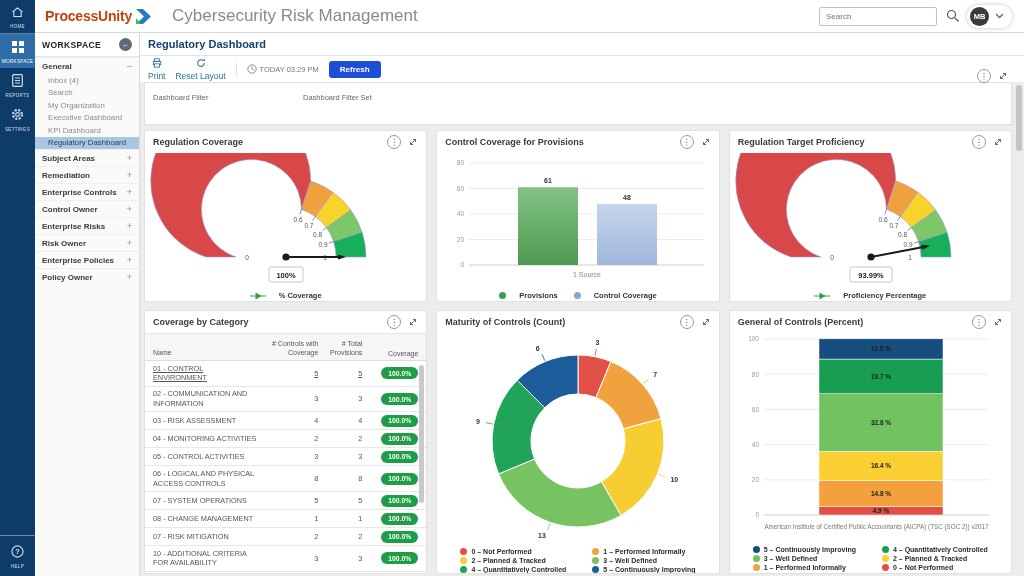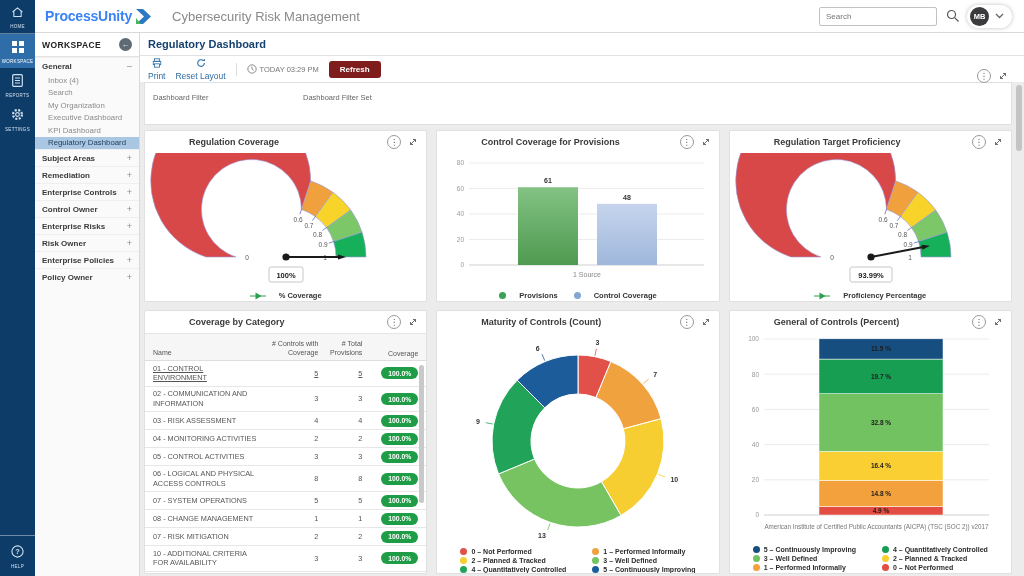--- a/index.html
+++ b/index.html
@@ -10,22 +10,22 @@
   .rail{position:absolute;left:0;top:0;width:35px;height:576px;background:#0e3c68;z-index:6;}
   .rail-item{height:34px;display:flex;flex-direction:column;align-items:center;justify-content:center;gap:2px;color:#cfe0ef;cursor:pointer;}
   .rail-item .rlbl{font-size:4.5px;letter-spacing:.3px;}
   .rail-item.first{border-bottom:1px solid rgba(255,255,255,.35);}
   .rail-item.active{background:#2f6da8;color:#fff;}
   .rail-bottom{position:absolute;bottom:3px;left:0;right:0;border-top:1px solid rgba(255,255,255,.4);padding-top:3px;}
 
   
   .topbar{position:absolute;left:35px;top:0;width:989px;height:33px;background:#fff;border-bottom:1px solid #d9d9d9;display:flex;align-items:center;z-index:5;}
   .logo{margin-left:10px;display:flex;align-items:center;gap:3px;}
-  .logo-text{font-size:14px;font-weight:bold;color:#3b82f6;letter-spacing:-.2px;}
-  .app-title{margin-left:20px;font-size:13px;color:#8a8a8a;}
+  .logo-text{font-size:14px;font-weight:bold;color:#c2410c;letter-spacing:-.2px;}
+  .app-title{margin-left:20px;font-size:17px;color:#8a8a8a;}
   .search-wrap{margin-left:auto;display:flex;align-items:center;}
   .search-input{width:118px;height:19px;border:1px solid #c2c2c2;border-radius:2px;font-size:8px;color:#444;padding:0 6px;outline:none;}
   .mag{margin:0 7px 0 9px;display:flex;}
   .avatar-pill{display:flex;align-items:center;background:#fff;border-radius:13px;box-shadow:0 0 4px rgba(0,0,0,.25);padding:2px 3px;margin-right:12px;cursor:pointer;}
   .avatar{width:19px;height:19px;border-radius:50%;background:#3b3b3d;color:#fff;font-size:7.5px;font-weight:bold;display:flex;align-items:center;justify-content:center;}
   .pill-chev{margin:0 5px 0 6px;display:flex;}
 
   
   .sidebar{position:absolute;left:35px;top:33px;width:105px;bottom:0;background:#fafafa;border-right:1px solid #d9d9d9;z-index:4;}
   .sidebar-head{height:24px;display:flex;align-items:center;justify-content:space-between;padding:0 7px;background:#fff;border-bottom:1px solid #e3e3e3;}
@@ -37,21 +37,21 @@
   .nav-child.selected{background:#a9c7e2;color:#22405f;}
 
   
   .main{position:absolute;left:140px;top:33px;right:0;bottom:0;background:#ececec;}
   .page-head{height:23px;background:#fff;border-bottom:1px solid #e2e2e2;display:flex;align-items:center;padding-left:8px;}
   .page-title{font-size:11px;font-weight:bold;color:#14416f;}
   .toolbar{height:26px;background:#fff;display:flex;align-items:center;padding-left:8px;gap:10px;}
   .tb-link{color:#2d6da3;font-size:8.5px;display:flex;align-items:center;gap:3px;cursor:pointer;flex-direction:column;}
   .tb-sep{width:1px;height:13px;background:#ddd;}
   .tb-time{color:#777;font-size:7.5px;display:flex;align-items:center;gap:3px;}
-  .btn-refresh{background:#7f1d1d;color:#fff;font-size:8px;font-weight:bold;padding:4px 11px;border:none;border-radius:3px;cursor:pointer;}
+  .btn-refresh{background:#1d4ed8;color:#fff;font-size:8px;font-weight:bold;padding:4px 11px;border:none;border-radius:3px;cursor:pointer;}
   .filter-icons{position:absolute;top:36px;right:16px;display:flex;gap:7px;align-items:center;z-index:3;}
   .content{position:absolute;top:49px;left:0;right:0;bottom:0;padding:0 12px 0 4px;border-radius:28px;}
 
   .kebab{width:14px;height:14px;border:1px solid #999;border-radius:50%;font-size:8.5px;line-height:12px;color:#555;text-align:center;cursor:pointer;}
   .expand{display:flex;cursor:pointer;}
 
   
   .filter-card{position:relative;height:43px;background:#fff;border:1px solid #e0e0e0;margin-bottom:5px;}
   .filter-labels{display:flex;padding-top:10px;height:24px;}
   .flabel{font-size:7.5px;color:#666;}
@@ -59,21 +59,21 @@
   .fl-2{position:absolute;left:158px;}
   .filter-row{position:absolute;left:1px;right:1px;top:25px;height:14px;background:#0f4277;display:flex;align-items:center;}
   .f-click{margin-left:8px;font-size:7.8px;font-weight:bold;color:#fff;display:flex;align-items:center;gap:4px;cursor:pointer;}
   .f-value{position:absolute;left:157px;font-size:7.8px;font-weight:bold;color:#fff;}
 
   
   .row{display:flex;gap:9px;}
   .row1{height:172px;margin-bottom:8px;}
   .row2{height:264px;}
   .card{flex:1;background:#fff;border:1px solid #e0e0e0;border-radius:2px;position:relative;overflow:hidden;}
-  .card-head{height:22px;display:flex;align-items:center;padding:0 8px;margin-left:36px;}
+  .card-head{height:22px;display:flex;align-items:center;padding:0 8px;}
   .card-title{flex:1;font-size:9px;font-weight:bold;color:#3a3a3a;}
   .card-actions{display:flex;align-items:center;gap:7px;}
   .card-body{position:relative;}
   .legend-row{display:flex;justify-content:center;align-items:center;gap:16px;font-size:7.5px;font-weight:600;color:#333;}
   .legend-item{display:flex;align-items:center;gap:13px;}
   .ldot{width:7px;height:7px;border-radius:50%;display:inline-block;}
   .legend-grid{display:grid;grid-template-columns:auto auto;column-gap:26px;row-gap:2px;justify-content:center;font-size:7px;font-weight:600;color:#2b2b2b;margin-top:3px;}
   .legend-grid .legend-item{gap:4px;}
 
   

